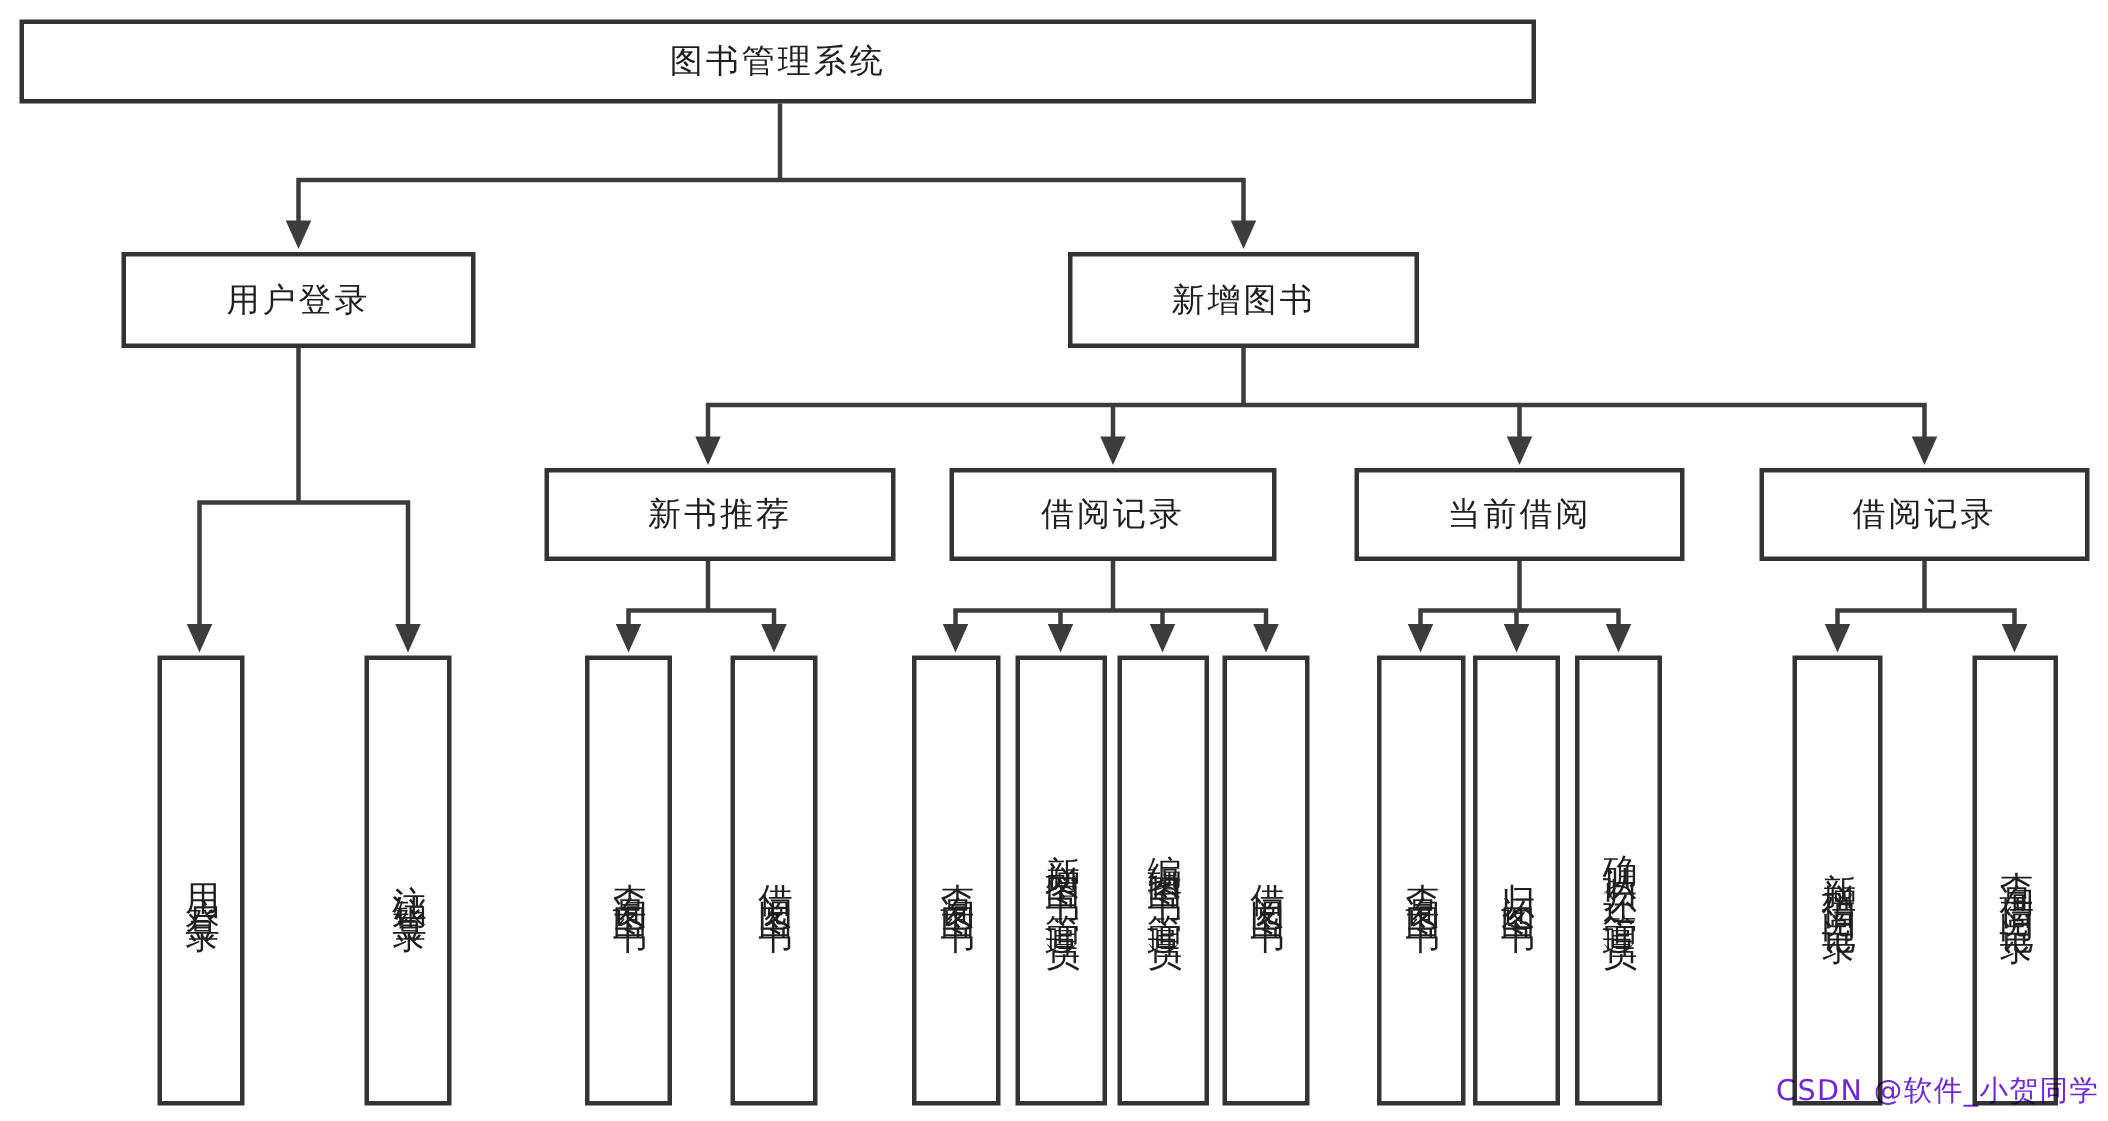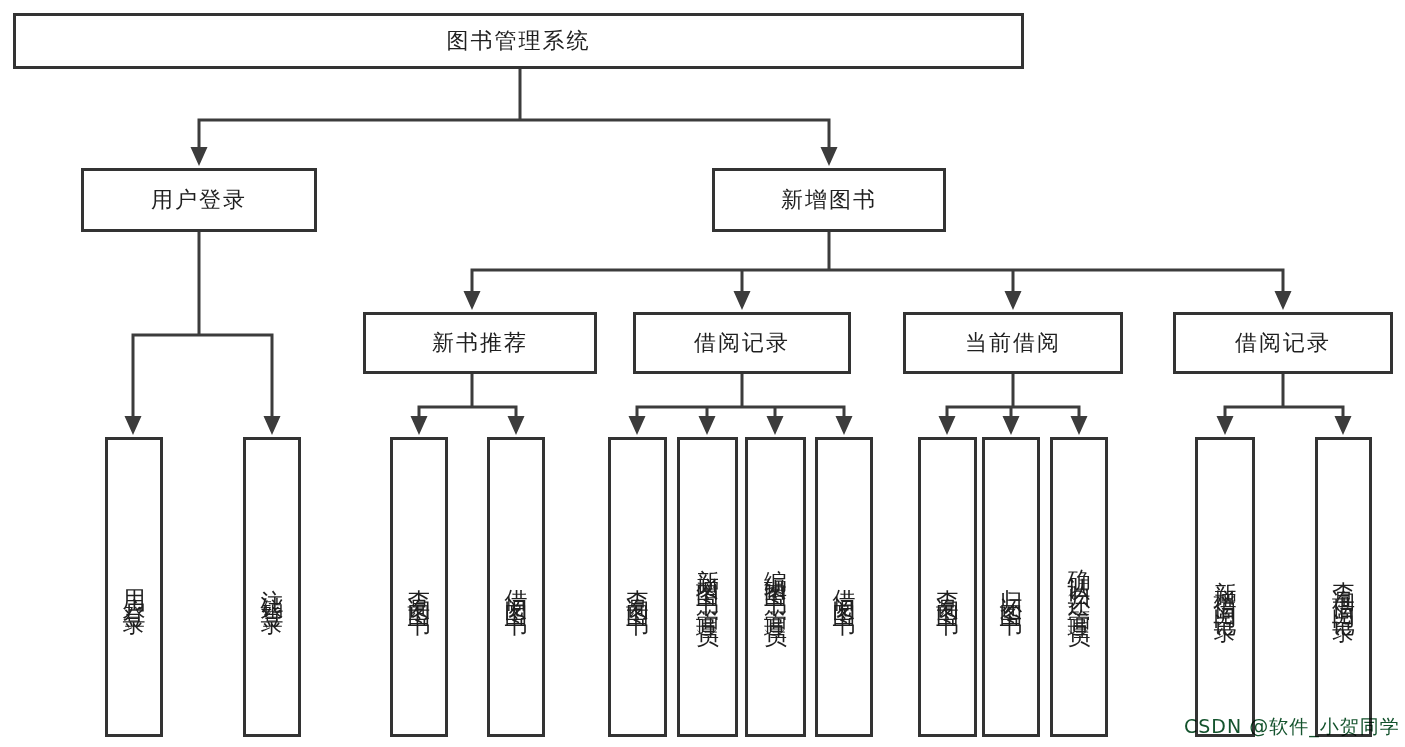--- a/index.html
+++ b/index.html
@@ -13,21 +13,21 @@
     border:3px solid #333333;color:#1f1f1f;
     display:flex;align-items:center;justify-content:center;z-index:2;
   }
   .hbox{font-size:22px;letter-spacing:2px;white-space:nowrap;}
   .vtext{
     writing-mode:vertical-rl;text-orientation:mixed;
     font-size:23px;letter-spacing:8px;line-height:1;white-space:nowrap;color:#1f1f1f;
   }
   #watermark{
     position:absolute;left:1184px;top:714px;z-index:5;
-    font-size:19px;letter-spacing:1px;color:#14532d;white-space:nowrap;
+    font-size:19px;letter-spacing:1px;color:#6d28d9;white-space:nowrap;
     mix-blend-mode:multiply;
   }
 </style>
 </head>
 <body>
 
 <div id="canvas">
 
   <svg id="wires" width="1405" height="747" viewBox="0 0 1405 747">
     <path d="M520 68 V120 M197.5 120 H830.5 M199 120 V152 M829 120 V152" fill="none" stroke="#3c3c3c" stroke-width="3"></path>

